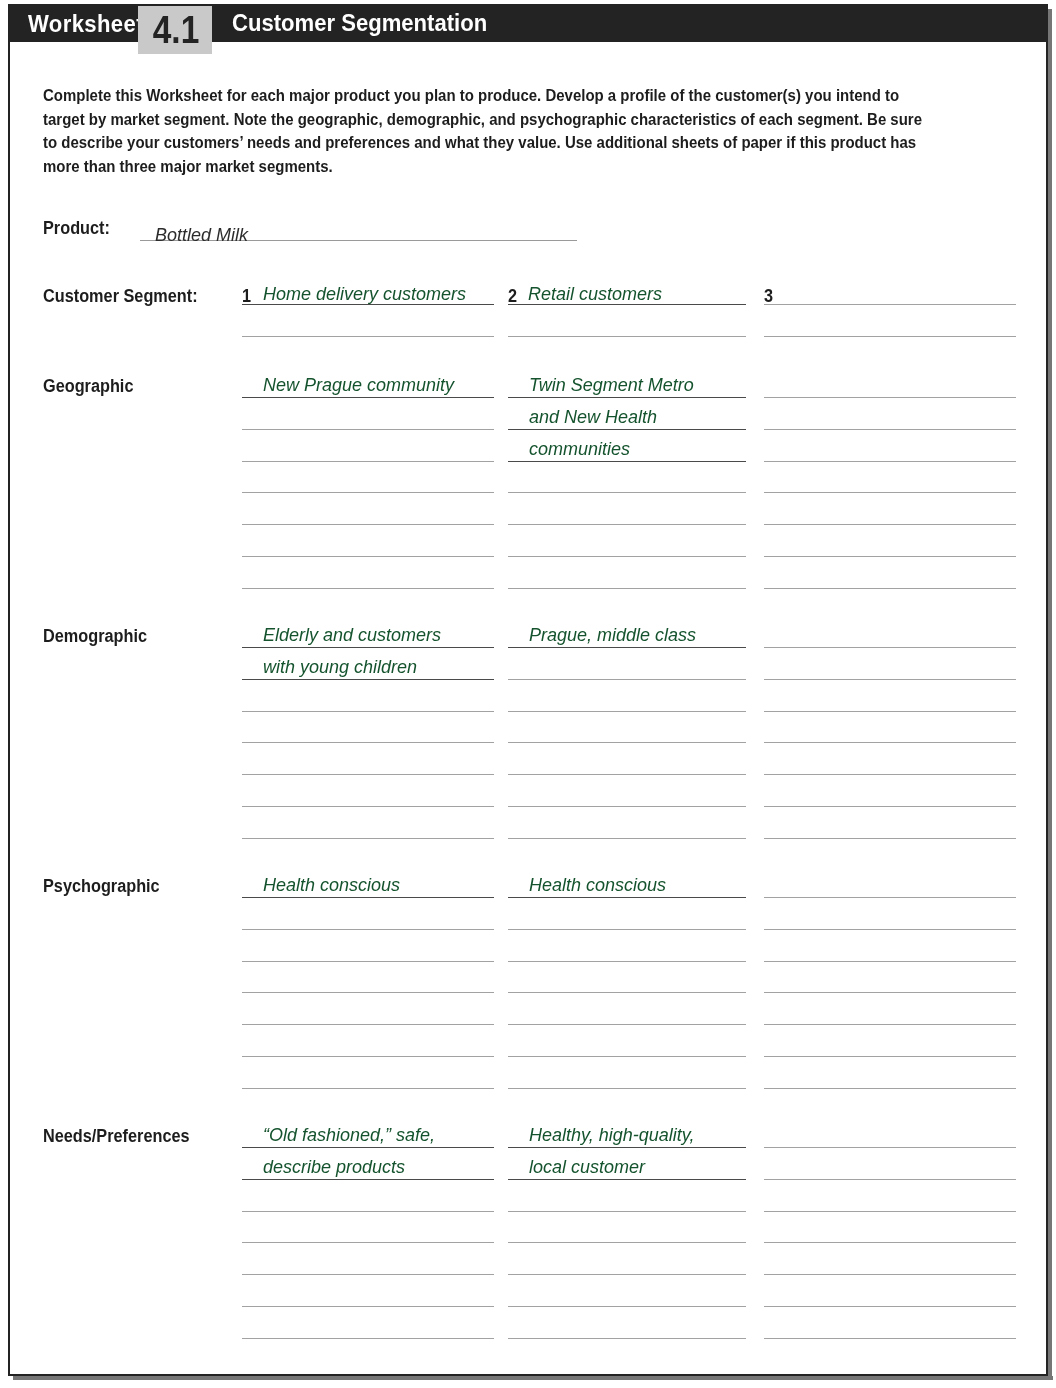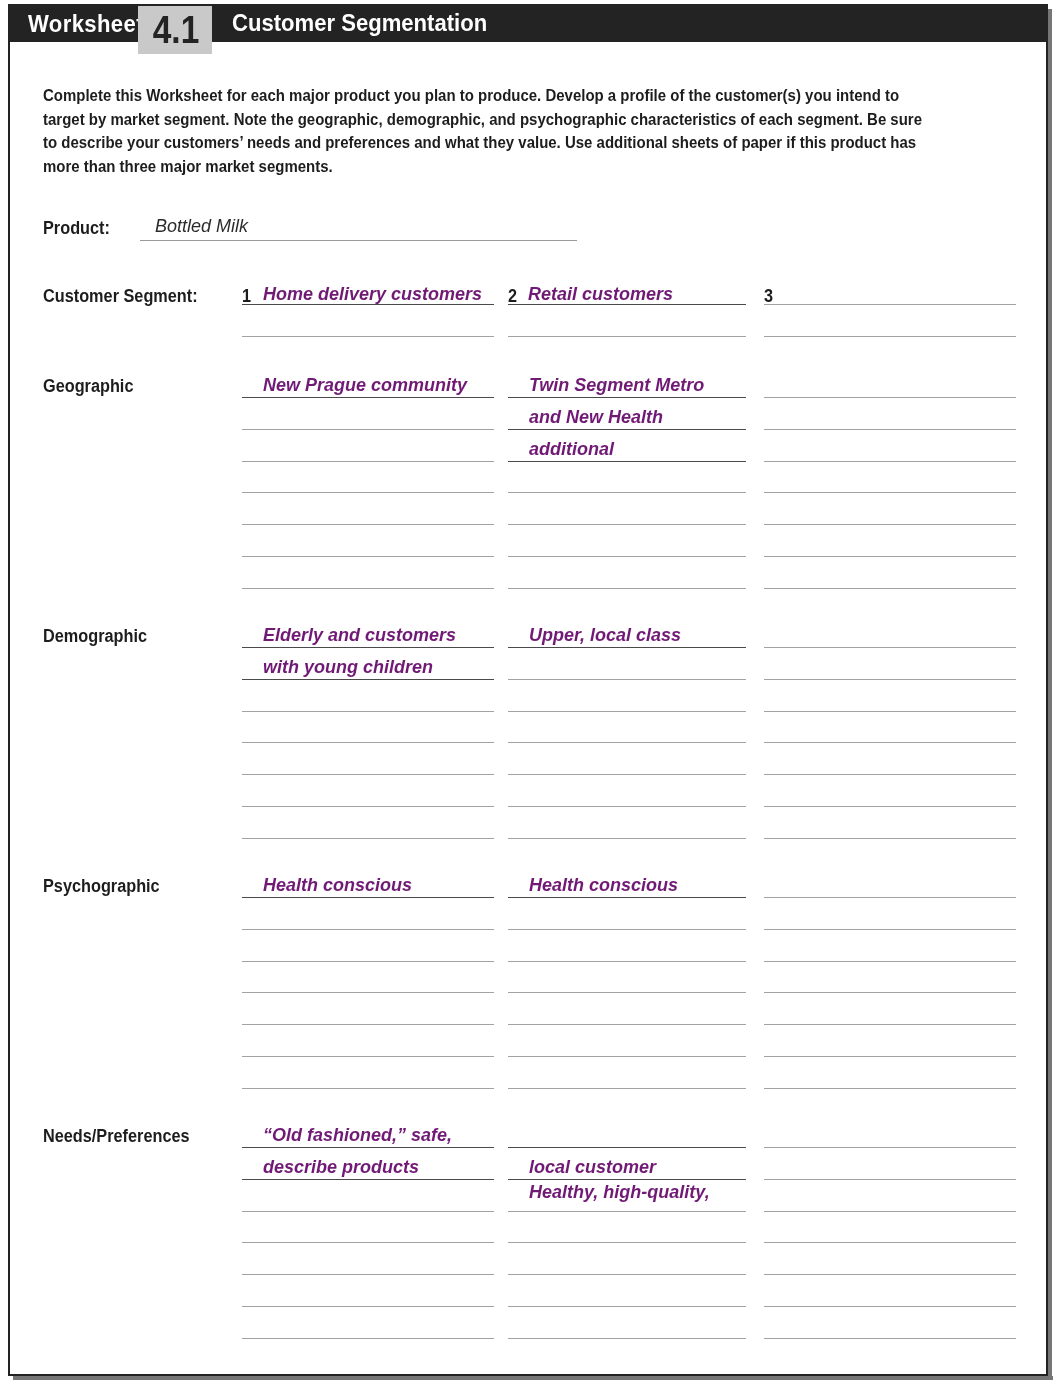--- a/index.html
+++ b/index.html
@@ -162,44 +162,43 @@
     height: 1px;
     background: #a2a2a2;
   }
   .blank-line.dark {
     background: #4a4a4a;
   }
   .entry {
     position: absolute;
     font-size: 18px;
     font-style: italic;
-    color: #701a75;
-    white-space: nowrap;
-    font-weight: bold;
+    color: #14532d;
+    white-space: nowrap;
   }
 </style>
 </head>
 <body>
 
 <div class="page-shadow-bottom"></div>
 <div class="page-shadow-right"></div>
 
 <div class="page">
 
   <div class="header-bar"></div>
   <div class="header-worksheet">Worksheet</div>
   <div class="header-number-box"></div>
   <div class="header-number">4.1</div>
   <div class="header-title">Customer Segmentation</div>
 
   <div class="intro">Complete this Worksheet for each major product you plan to produce. Develop a profile of the customer(s) you intend to target by market segment. Note the geographic, demographic, and psychographic characteristics of each segment. Be sure to describe your customers’ needs and preferences and what they value. Use additional sheets of paper if this product has more than three major market segments.</div>
 
   <div class="row-label" style="top:212px">Product:</div>
   <div class="product-line" style="top:234px"></div>
-  <div class="product-value" style="top:210px">Bottled Milk</div>
+  <div class="product-value" style="top:219px">Bottled Milk</div>
 
   <div class="row-label" style="top:280px">Customer Segment:</div>
 
   <div class="seg-num" style="left:232px; top:280px">1</div>
   <div class="seg-num" style="left:498px; top:280px">2</div>
   <div class="seg-num" style="left:754px; top:280px">3</div>
 
   <div class="entry" style="left:253px; top:278px">Home delivery customers</div>
   <div class="entry" style="left:518px; top:278px">Retail customers</div>
   <div class="entry" style="left:774px; top:278px"></div>
@@ -221,21 +220,21 @@
       <div class="blank-line" style="left: 232px; top: 454.6px; width: 252px;"></div>
       <div class="blank-line" style="left: 232px; top: 486.4px; width: 252px;"></div>
       <div class="blank-line" style="left: 232px; top: 518.2px; width: 252px;"></div>
       <div class="blank-line" style="left: 232px; top: 550px; width: 252px;"></div>
       <div class="blank-line" style="left: 232px; top: 581.8px; width: 252px;"></div>
       <div class="blank-line dark" style="left: 498px; top: 391px; width: 238px;"></div>
       <div class="entry" style="left: 519px; top: 369px;">Twin Segment Metro</div>
       <div class="blank-line dark" style="left: 498px; top: 422.8px; width: 238px;"></div>
       <div class="entry" style="left: 519px; top: 400.8px;">and New Health</div>
       <div class="blank-line dark" style="left: 498px; top: 454.6px; width: 238px;"></div>
-      <div class="entry" style="left: 519px; top: 432.6px;">additional</div>
+      <div class="entry" style="left: 519px; top: 432.6px;">communities</div>
       <div class="blank-line" style="left: 498px; top: 486.4px; width: 238px;"></div>
       <div class="blank-line" style="left: 498px; top: 518.2px; width: 238px;"></div>
       <div class="blank-line" style="left: 498px; top: 550px; width: 238px;"></div>
       <div class="blank-line" style="left: 498px; top: 581.8px; width: 238px;"></div>
       <div class="blank-line" style="left: 754px; top: 391px; width: 252px;"></div>
       <div class="blank-line" style="left: 754px; top: 422.8px; width: 252px;"></div>
       <div class="blank-line" style="left: 754px; top: 454.6px; width: 252px;"></div>
       <div class="blank-line" style="left: 754px; top: 486.4px; width: 252px;"></div>
       <div class="blank-line" style="left: 754px; top: 518.2px; width: 252px;"></div>
       <div class="blank-line" style="left: 754px; top: 550px; width: 252px;"></div>
@@ -244,21 +243,21 @@
       <div class="blank-line dark" style="left: 232px; top: 641px; width: 252px;"></div>
       <div class="entry" style="left: 253px; top: 619px;">Elderly and customers</div>
       <div class="blank-line dark" style="left: 232px; top: 672.8px; width: 252px;"></div>
       <div class="entry" style="left: 253px; top: 650.8px;">with young children</div>
       <div class="blank-line" style="left: 232px; top: 704.6px; width: 252px;"></div>
       <div class="blank-line" style="left: 232px; top: 736.4px; width: 252px;"></div>
       <div class="blank-line" style="left: 232px; top: 768.2px; width: 252px;"></div>
       <div class="blank-line" style="left: 232px; top: 800px; width: 252px;"></div>
       <div class="blank-line" style="left: 232px; top: 831.8px; width: 252px;"></div>
       <div class="blank-line dark" style="left: 498px; top: 641px; width: 238px;"></div>
-      <div class="entry" style="left: 519px; top: 619px;">Upper, local class</div>
+      <div class="entry" style="left: 519px; top: 619px;">Prague, middle class</div>
       <div class="blank-line" style="left: 498px; top: 672.8px; width: 238px;"></div>
       <div class="blank-line" style="left: 498px; top: 704.6px; width: 238px;"></div>
       <div class="blank-line" style="left: 498px; top: 736.4px; width: 238px;"></div>
       <div class="blank-line" style="left: 498px; top: 768.2px; width: 238px;"></div>
       <div class="blank-line" style="left: 498px; top: 800px; width: 238px;"></div>
       <div class="blank-line" style="left: 498px; top: 831.8px; width: 238px;"></div>
       <div class="blank-line" style="left: 754px; top: 641px; width: 252px;"></div>
       <div class="blank-line" style="left: 754px; top: 672.8px; width: 252px;"></div>
       <div class="blank-line" style="left: 754px; top: 704.6px; width: 252px;"></div>
       <div class="blank-line" style="left: 754px; top: 736.4px; width: 252px;"></div>
@@ -293,21 +292,21 @@
       <div class="blank-line dark" style="left: 232px; top: 1141px; width: 252px;"></div>
       <div class="entry" style="left: 253px; top: 1119px;">“Old fashioned,” safe,</div>
       <div class="blank-line dark" style="left: 232px; top: 1172.8px; width: 252px;"></div>
       <div class="entry" style="left: 253px; top: 1150.8px;">describe products</div>
       <div class="blank-line" style="left: 232px; top: 1204.6px; width: 252px;"></div>
       <div class="blank-line" style="left: 232px; top: 1236.4px; width: 252px;"></div>
       <div class="blank-line" style="left: 232px; top: 1268.2px; width: 252px;"></div>
       <div class="blank-line" style="left: 232px; top: 1300px; width: 252px;"></div>
       <div class="blank-line" style="left: 232px; top: 1331.8px; width: 252px;"></div>
       <div class="blank-line dark" style="left: 498px; top: 1141px; width: 238px;"></div>
-      <div class="entry" style="left: 519px; top: 1176px;">Healthy, high-quality,</div>
+      <div class="entry" style="left: 519px; top: 1119px;">Healthy, high-quality,</div>
       <div class="blank-line dark" style="left: 498px; top: 1172.8px; width: 238px;"></div>
       <div class="entry" style="left: 519px; top: 1150.8px;">local customer</div>
       <div class="blank-line" style="left: 498px; top: 1204.6px; width: 238px;"></div>
       <div class="blank-line" style="left: 498px; top: 1236.4px; width: 238px;"></div>
       <div class="blank-line" style="left: 498px; top: 1268.2px; width: 238px;"></div>
       <div class="blank-line" style="left: 498px; top: 1300px; width: 238px;"></div>
       <div class="blank-line" style="left: 498px; top: 1331.8px; width: 238px;"></div>
       <div class="blank-line" style="left: 754px; top: 1141px; width: 252px;"></div>
       <div class="blank-line" style="left: 754px; top: 1172.8px; width: 252px;"></div>
       <div class="blank-line" style="left: 754px; top: 1204.6px; width: 252px;"></div>

